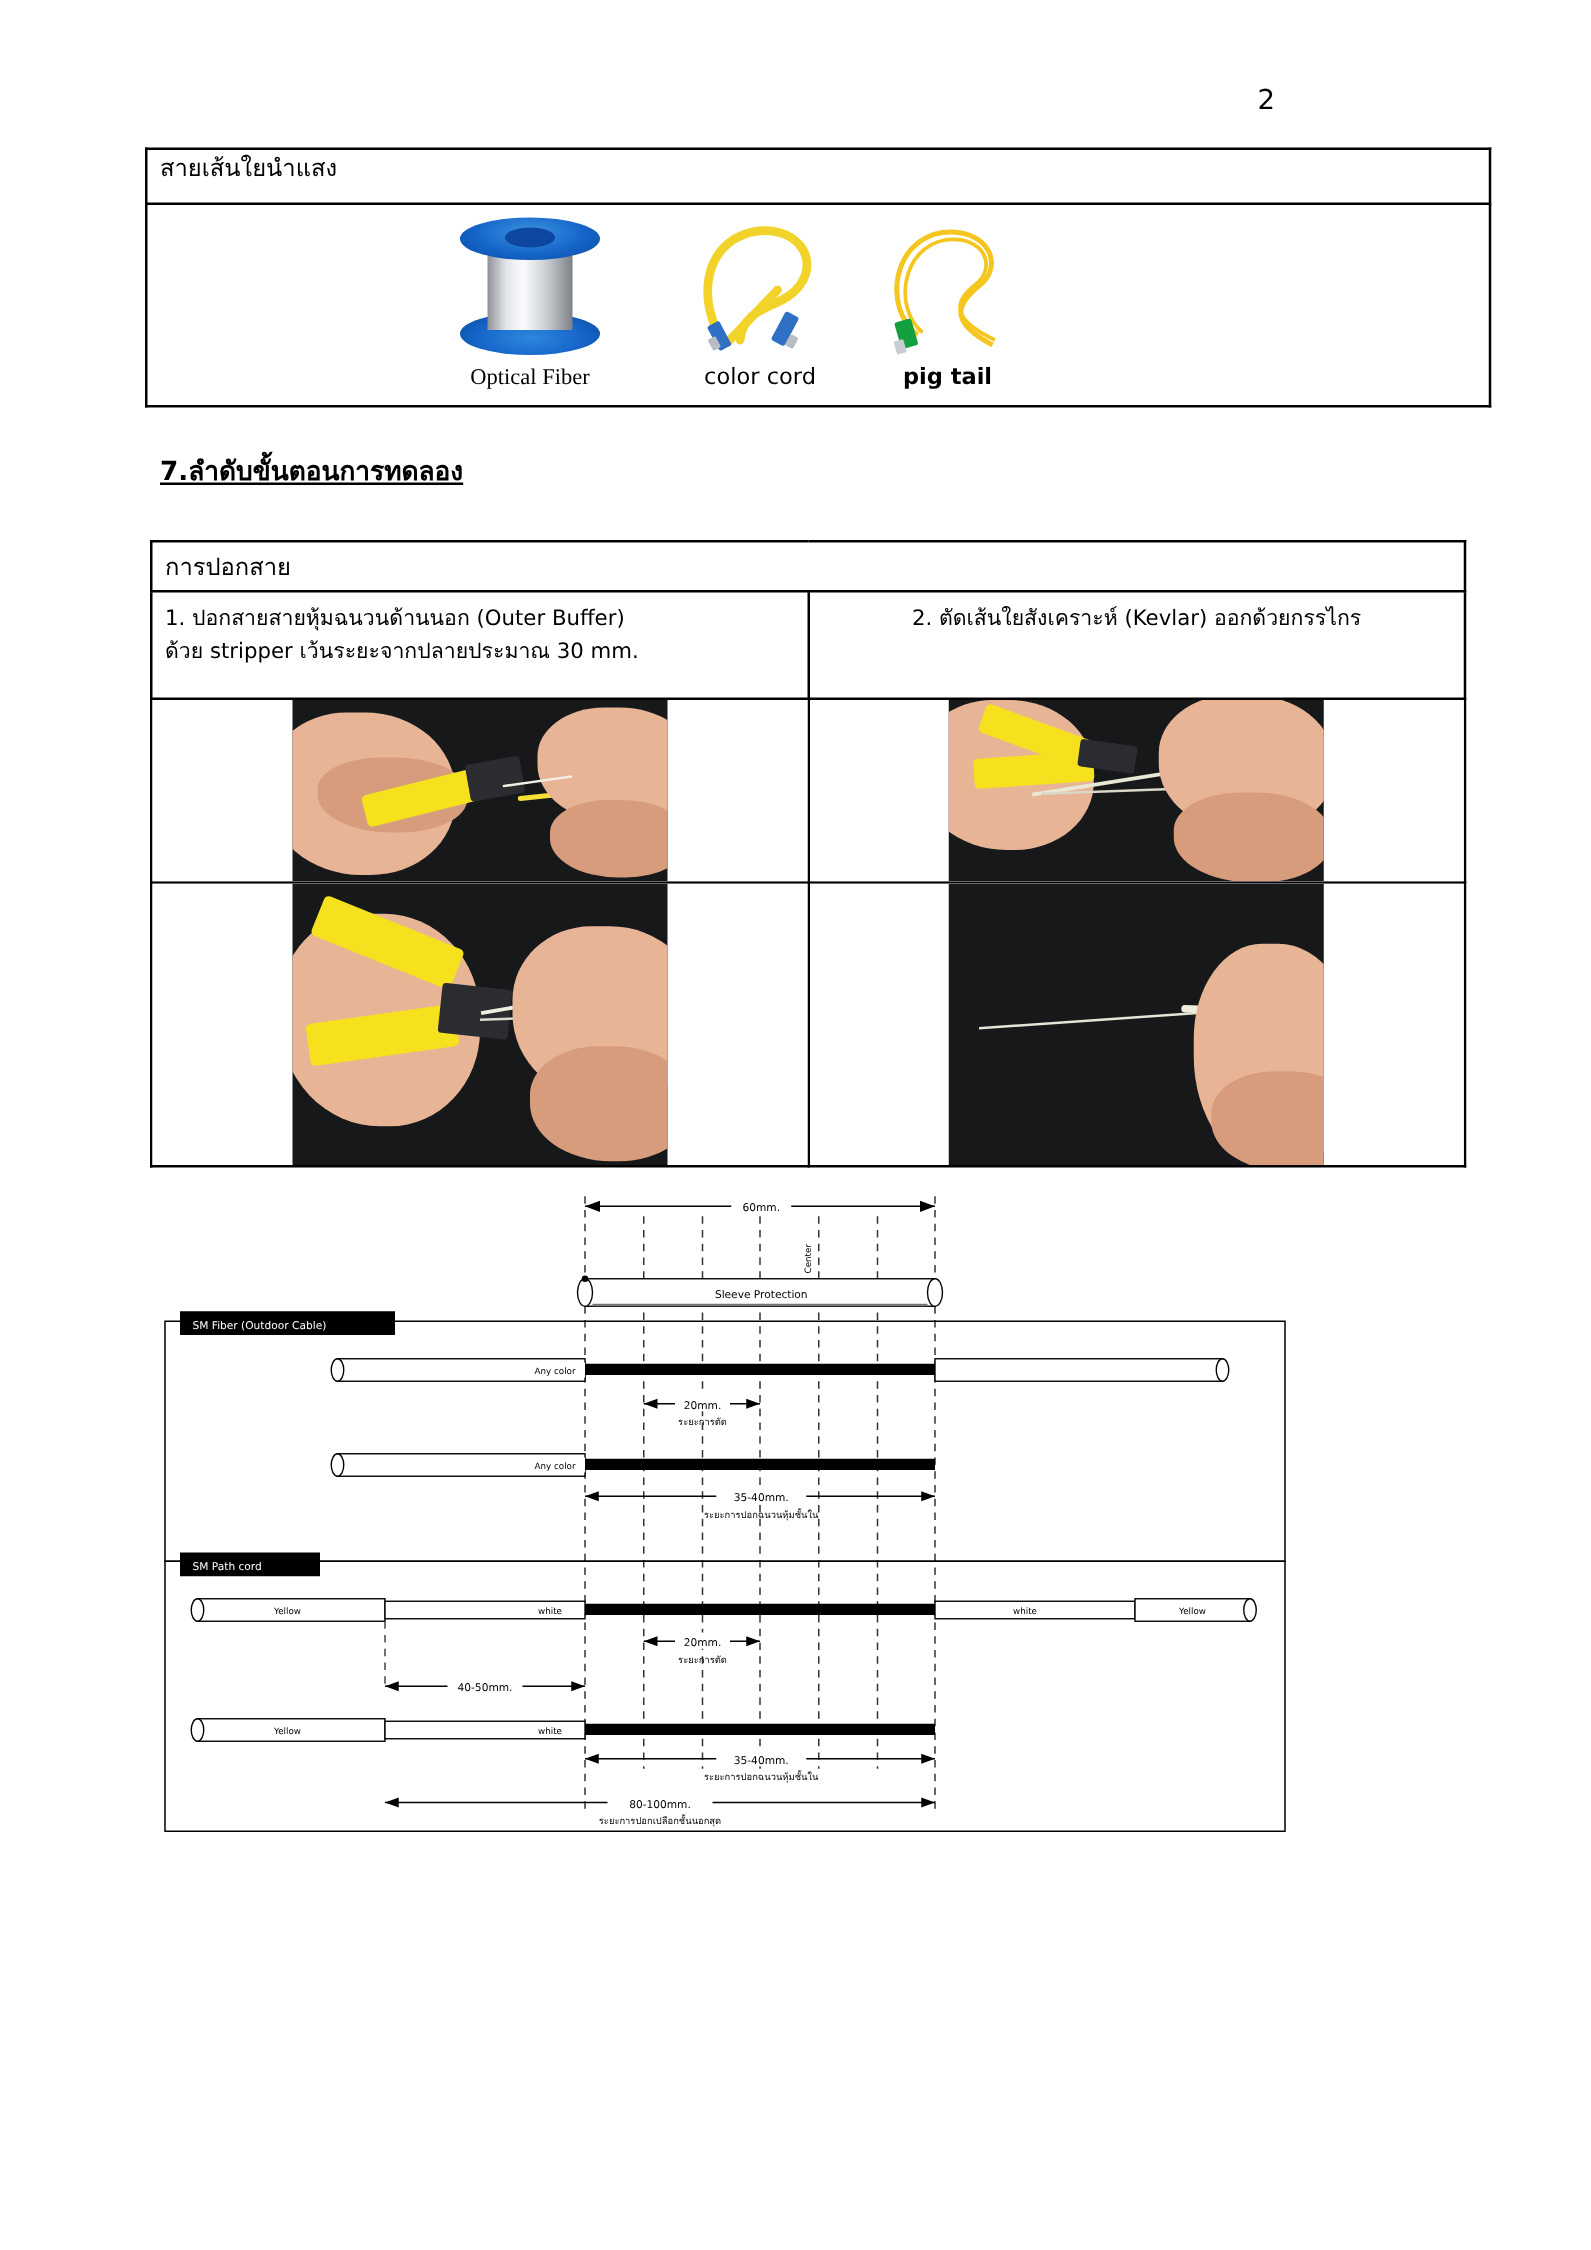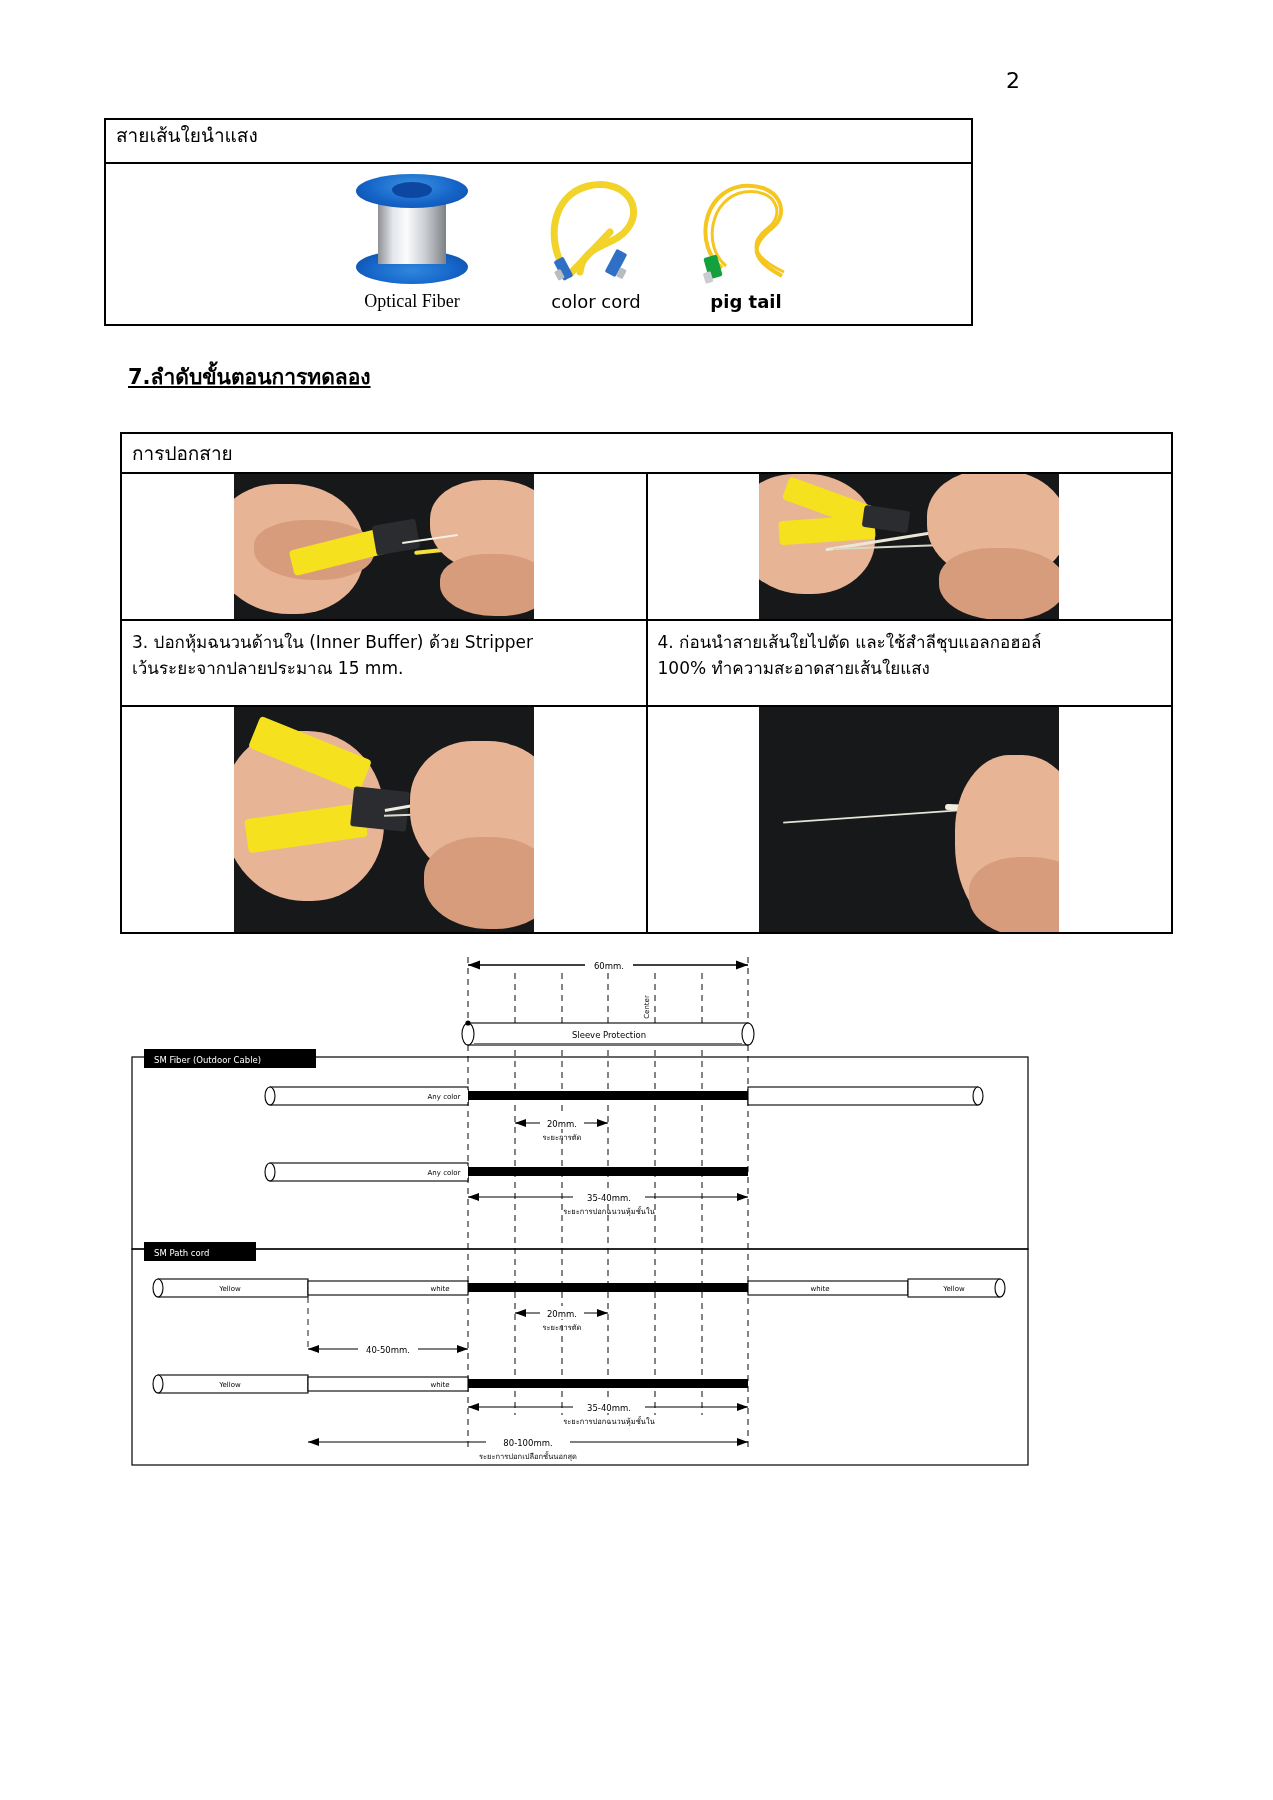--- a/index.html
+++ b/index.html
@@ -19,21 +19,21 @@
   }
 
   
   .doc-table{
     position:absolute;border-collapse:collapse;table-layout:fixed;
     border:2px solid #000;background:#fff;
   }
   .doc-table td{border:2px solid #000;vertical-align:top;padding:0;}
 
   
-  #materials-table{left:104px;top:118px;width:869px;}
+  #materials-table{left:116px;top:118px;width:1077px;}
   #materials-table .hdr{height:38px;padding:4px 10px 0 10px;font-size:19px;line-height:1.25;}
   #materials-table .body{height:160px;position:relative;}
 
   .specimen-row{
     position:relative;height:160px;width:100%;
   }
   .specimen{
     position:absolute;bottom:30px;text-align:center;
   }
   .specimen .caption{
@@ -176,20 +176,29 @@
     <colgroup>
         <col style="width:50%">
         <col style="width:50%">
       </colgroup>
 
     <tbody>
         <tr>
       <td class="sect-hdr" colspan="2">การปอกสาย</td>
     </tr>
 
+    <tr>
+      <td class="step-text">
+        <div>1. ปอกสายสายหุ้มฉนวนด้านนอก (Outer Buffer)</div>
+        <div>ด้วย stripper เว้นระยะจากปลายประมาณ 30 mm.</div>
+      </td>
+      <td class="step-text right">
+        <div>2. ตัดเส้นใยสังเคราะห์ (Kevlar) ออกด้วยกรรไกร</div>
+      </td>
+    </tr>
 
     <tr>
       <td class="photo-cell">
         <div class="photo">
           <div class="frame">
             <div class="hand" style="left:-20px;top:10px;width:150px;height:130px;"></div>
             <div class="hand dark" style="left:20px;top:46px;width:120px;height:60px;"></div>
             <div class="tool-yellow" style="left:56px;top:62px;width:120px;height:26px;transform:rotate(-14deg);"></div>
             <div class="tool-dark" style="left:140px;top:48px;width:44px;height:30px;transform:rotate(-10deg);"></div>
             <div class="fiber-yellow" style="left:180px;top:72px;width:96px;transform:rotate(-6deg);"></div>
@@ -208,30 +217,20 @@
             <div class="tool-dark" style="left:104px;top:34px;width:46px;height:22px;transform:rotate(8deg);"></div>
             <div class="fiber-wire" style="left:66px;top:64px;width:130px;background:#e9e7d6;height:3px;transform:rotate(-9deg);"></div>
             <div class="fiber-wire" style="left:74px;top:72px;width:110px;background:#d9d7c6;height:2px;transform:rotate(-2deg);"></div>
             <div class="hand" style="left:168px;top:-4px;width:140px;height:110px;"></div>
             <div class="hand dark" style="left:180px;top:74px;width:126px;height:72px;"></div>
           </div>
         </div>
       </td>
     </tr>
 
-    <tr>
-      <td class="step-text">
-        <div>3. ปอกหุ้มฉนวนด้านใน (Inner Buffer) ด้วย Stripper</div>
-        <div>เว้นระยะจากปลายประมาณ 15 mm.</div>
-      </td>
-      <td class="step-text">
-        <div>4. ก่อนนำสายเส้นใยไปตัด และใช้สำลีชุบแอลกอฮอล์</div>
-        <div>100% ทำความสะอาดสายเส้นใยแสง</div>
-      </td>
-    </tr>
 
     <tr>
       <td class="photo-cell" style="height:225px;">
         <div class="photo" style="height:225px;">
           <div class="frame" style="height:225px;">
             <div class="hand" style="left:-10px;top:24px;width:160px;height:170px;"></div>
             <div class="tool-yellow" style="left:16px;top:30px;width:120px;height:34px;transform:rotate(22deg);"></div>
             <div class="tool-yellow" style="left:12px;top:104px;width:120px;height:34px;transform:rotate(-8deg);"></div>
             <div class="tool-dark" style="left:118px;top:82px;width:56px;height:40px;transform:rotate(6deg);"></div>
             <div class="fiber-wire" style="left:150px;top:92px;width:116px;background:#f0eee0;height:3px;transform:rotate(-10deg);"></div>

